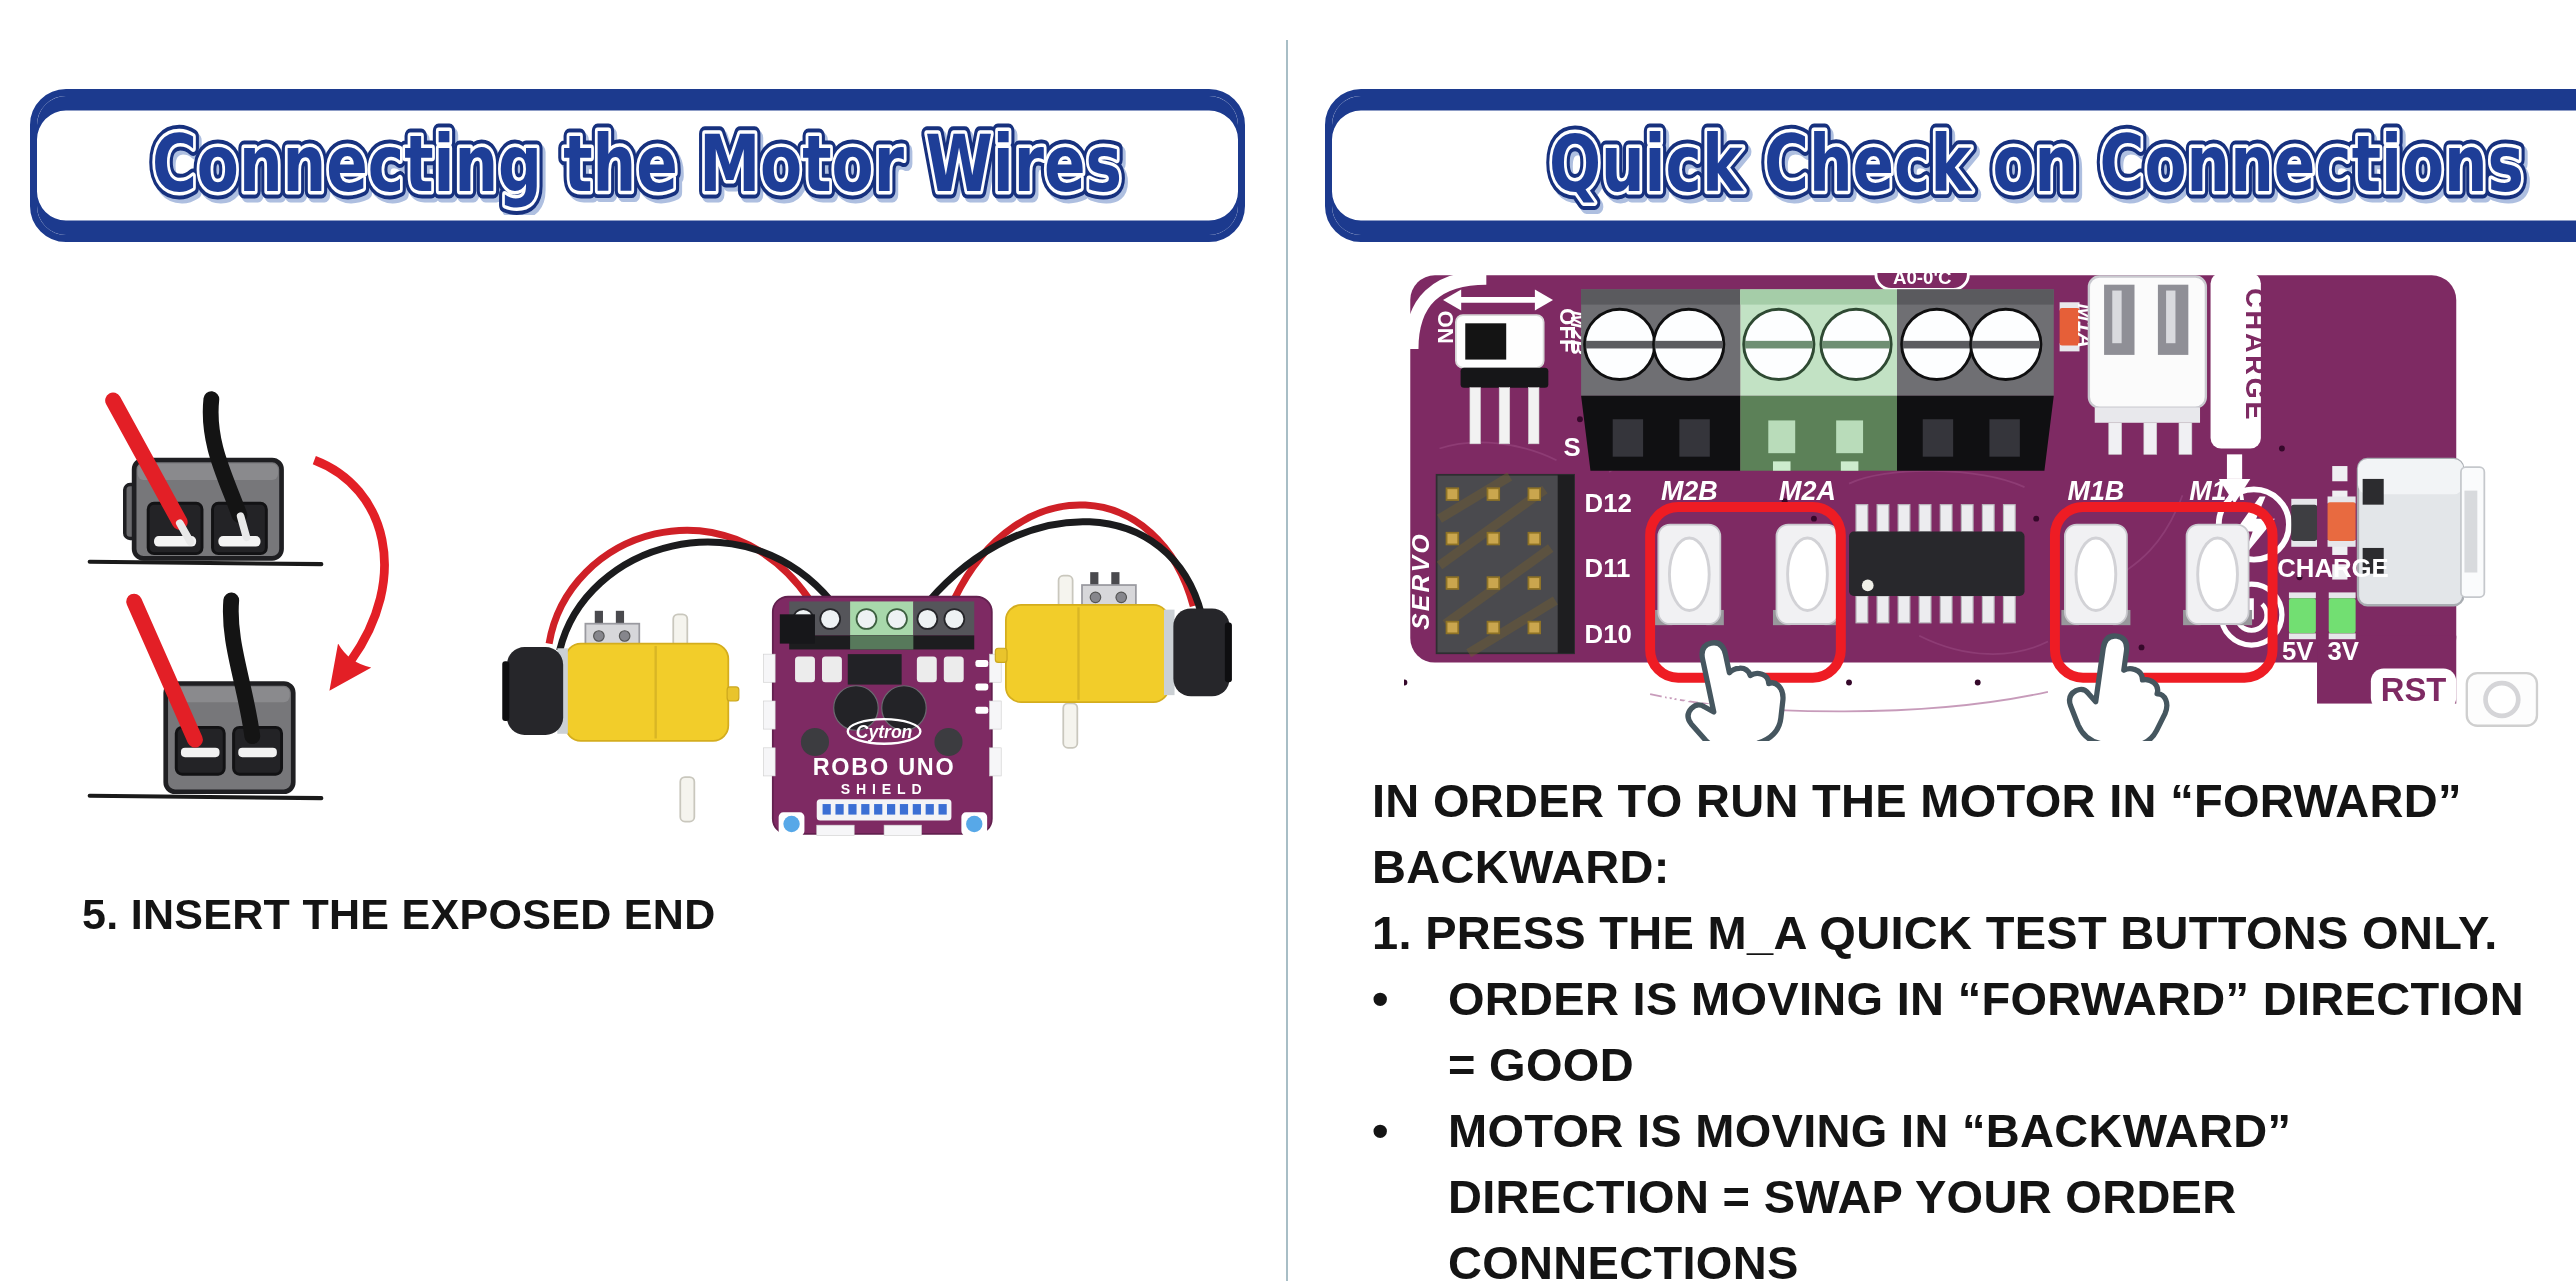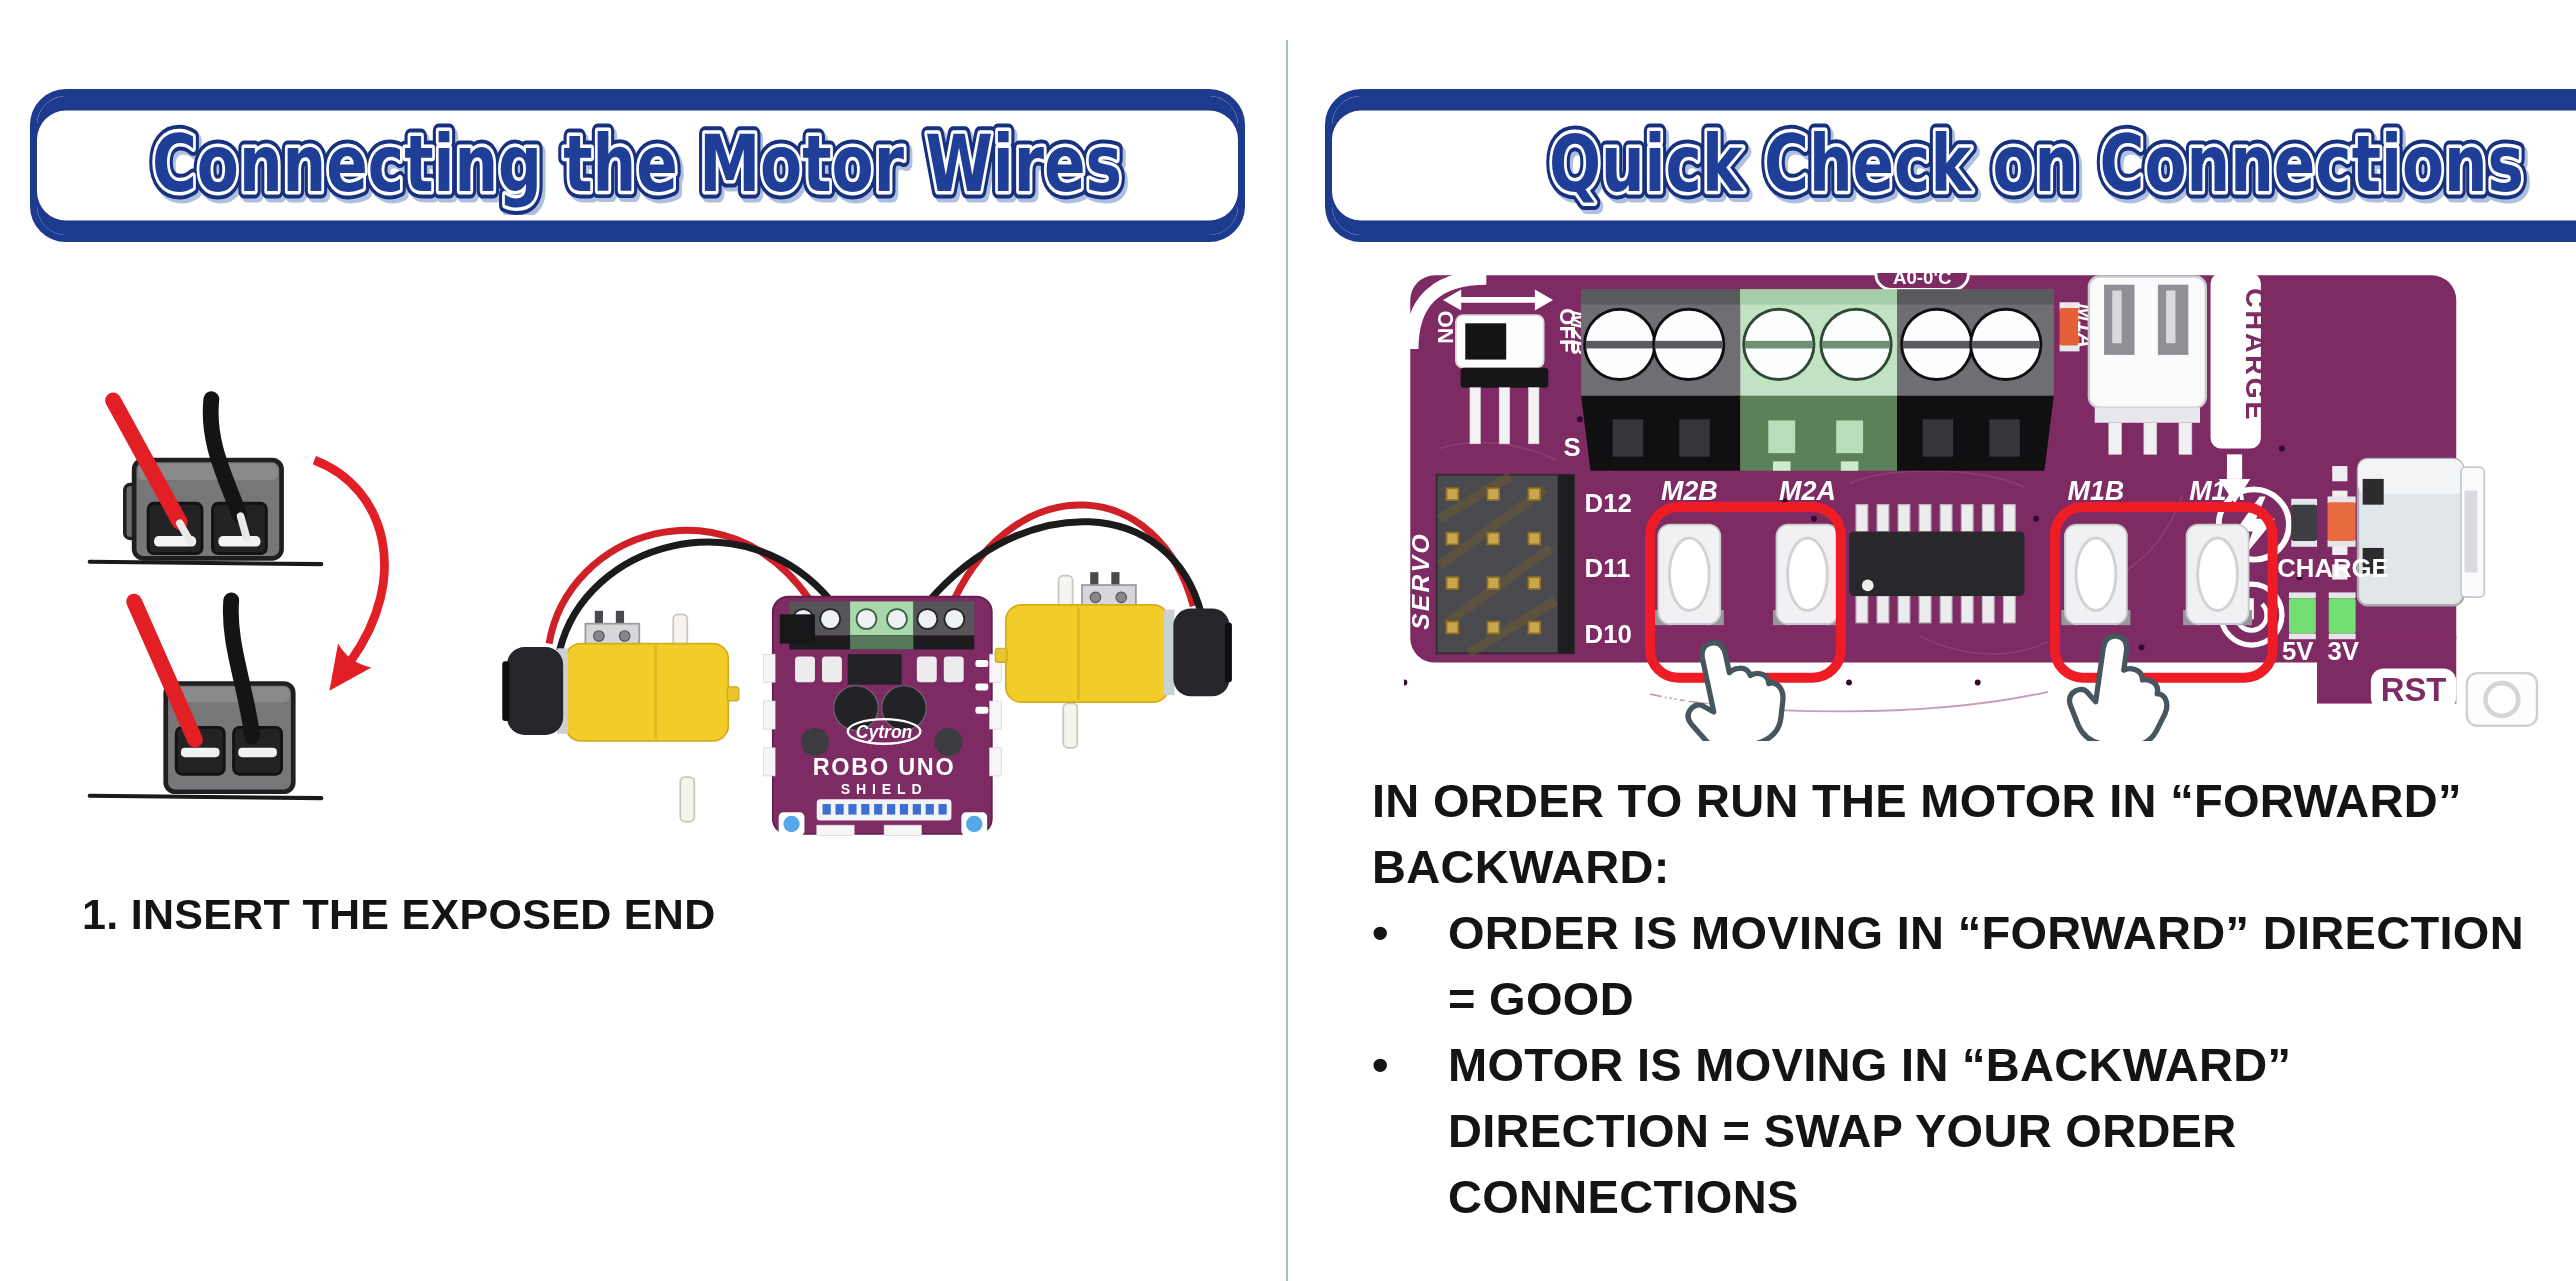--- a/index.html
+++ b/index.html
@@ -183,21 +183,21 @@
         <rect x="898" y="336" width="278" height="166" rx="26" fill="#f2cd2a" stroke="#d4ad1e" stroke-width="3"></rect>
         <path d="M1022,340 L1022,498" stroke="#d9b625" stroke-width="4"></path>
         <rect x="880" y="410" width="20" height="24" rx="5" fill="#e9c42c" stroke="#caa61e" stroke-width="2"></rect>
         <rect x="1168" y="344" width="18" height="146" fill="#cbd0d4"></rect>
         <rect x="1184" y="342" width="96" height="150" rx="30" fill="#26262a"></rect>
         <rect x="1272" y="366" width="12" height="102" rx="5" fill="#0e0e10"></rect>
       </g>
     </svg>
 
     <div class="ltext">
-      <div><span>1. INSERT THE EXPOSED END</span></div>
+      <div><span>5. INSERT THE EXPOSED END</span></div>
     </div>
   </div>
 
   <div class="abs" style="left:1289px;top:0;width:1287px;height:1282px;">
 
     <div class="title-box" style="left:36px;top:49px;width:1424px;height:153px;">
       <svg class="title-svg" viewBox="0 0 2000 200" preserveAspectRatio="xMidYMid meet">
         <text class="t-shadow" x="1006" y="160" text-anchor="middle" textLength="1970" lengthAdjust="spacingAndGlyphs">Quick Check on Connections</text>
         <text class="t-outline" x="1000" y="152" text-anchor="middle" textLength="1970" lengthAdjust="spacingAndGlyphs">Quick Check on Connections</text>
         <text class="t-main" x="1000" y="152" text-anchor="middle" textLength="1970" lengthAdjust="spacingAndGlyphs">Quick Check on Connections</text>
@@ -464,20 +464,21 @@
         <path d="M-14,64 L-14,26 Q-14,2 6,2 Q26,2 26,26 L26,58 Q34,52 44,54 Q58,56 60,70 Q70,66 80,72 Q90,78 88,90 Q98,88 104,98 Q110,108 106,122 L96,152 Q86,182 48,186 L10,188 Q-22,188 -38,162 L-56,130 Q-64,114 -50,104 Q-38,96 -28,106 L-14,118 Z" fill="#ffffff" stroke="#45565f" stroke-width="9" stroke-linejoin="round"></path>
       </g>
       <g transform="translate(1212,618) rotate(8)">
         <path d="M-14,64 L-14,26 Q-14,2 6,2 Q26,2 26,26 L26,58 Q34,52 44,54 Q58,56 60,70 Q70,66 80,72 Q90,78 88,90 Q98,88 104,98 Q110,108 106,122 L96,152 Q86,182 48,186 L10,188 Q-22,188 -38,162 L-56,130 Q-64,114 -50,104 Q-38,96 -28,106 L-14,118 Z" fill="#ffffff" stroke="#45565f" stroke-width="9" stroke-linejoin="round"></path>
       </g>
     </svg>
 
     <div class="rtext" style="left:83px;">
       <div><span>IN ORDER TO RUN THE MOTOR IN “FORWARD”</span></div>
       <div><span>BACKWARD:</span></div>
+      <div><span>1. PRESS THE M_A QUICK TEST BUTTONS ONLY.</span></div>
       <div><span class="dot">•</span><span>ORDER IS MOVING IN “FORWARD” DIRECTION</span></div>
       <div class="ind"><span>= GOOD</span></div>
       <div><span class="dot">•</span><span>MOTOR IS MOVING IN “BACKWARD”</span></div>
       <div class="ind"><span>DIRECTION = SWAP YOUR ORDER</span></div>
       <div class="ind"><span>CONNECTIONS</span></div>
     </div>
   </div>
 
 </div>
 

